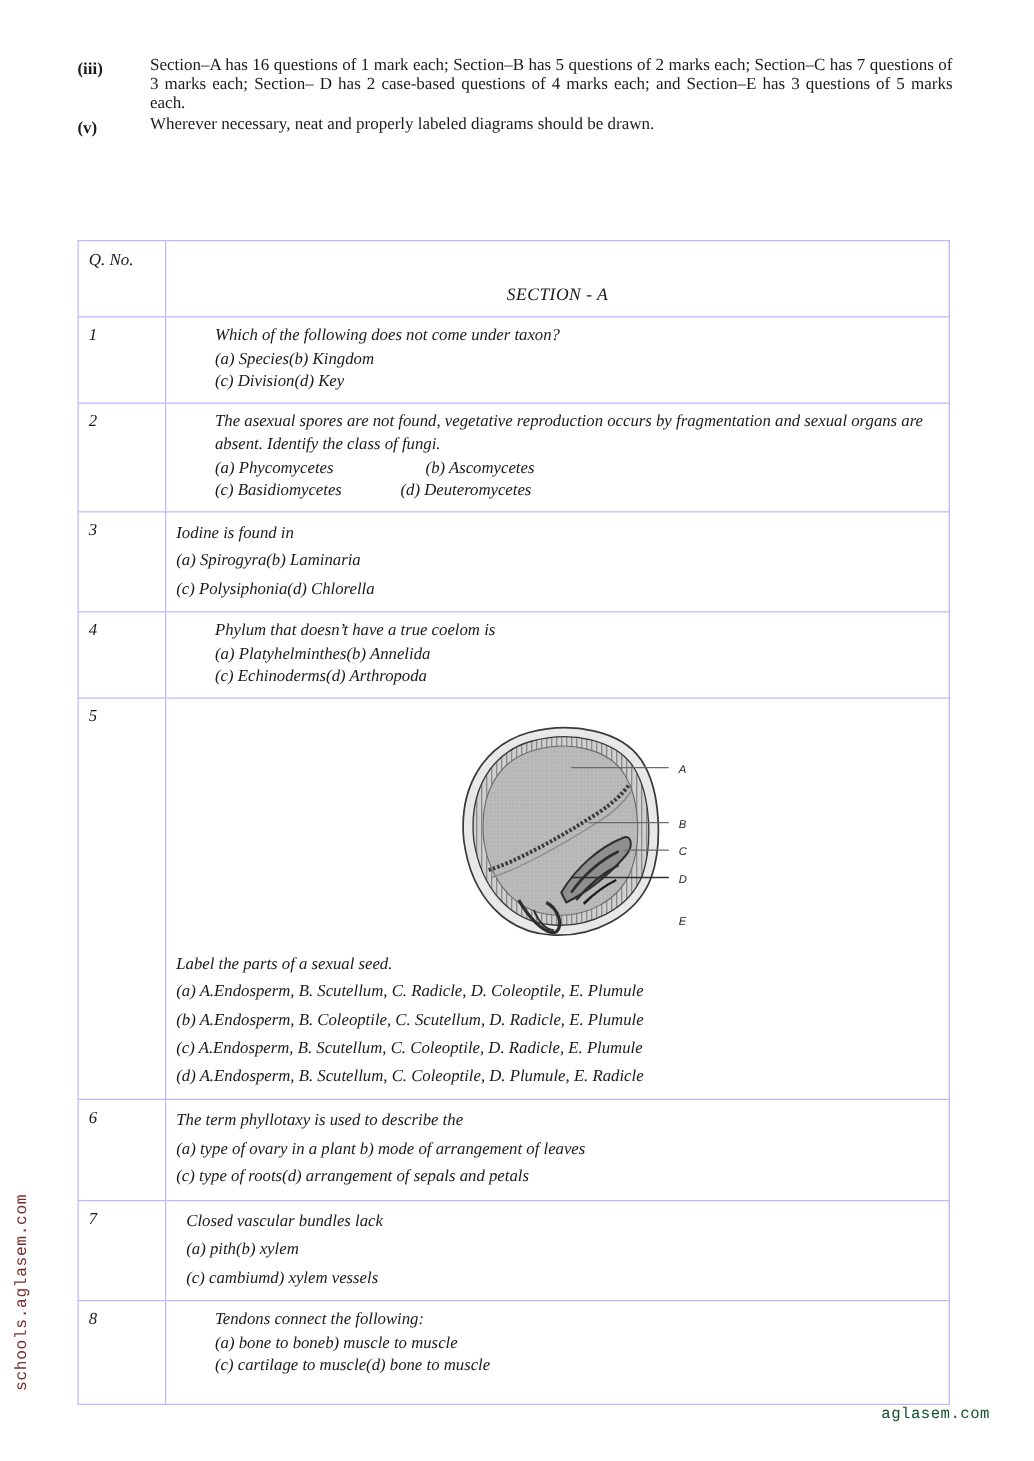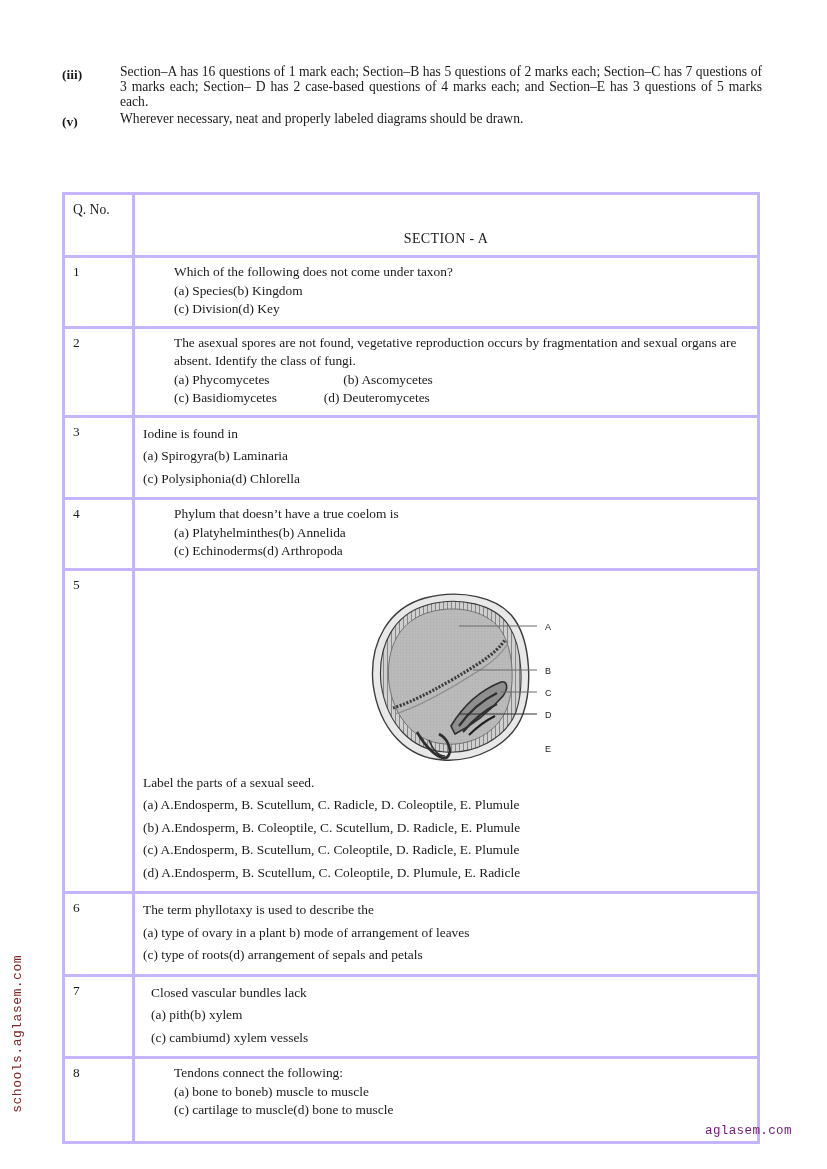--- a/index.html
+++ b/index.html
@@ -16,21 +16,20 @@
     color: #1a1a1a;
     overflow: hidden;
   }
 
   
   #instructions {
     position: absolute;
     left: 62px;
     top: 44px;
     width: 700px;
-    margin-top: 20px;
   }
   .instr-row {
     display: flex;
     align-items: flex-start;
     margin-bottom: 2px;
   }
   .instr-marker {
     width: 58px;
     flex: 0 0 58px;
     font-weight: bold;
@@ -48,23 +47,24 @@
   
   #qtable {
     position: absolute;
     left: 62px;
     top: 192px;
     width: 698px;
     border-collapse: collapse;
     table-layout: fixed;
   }
   #qtable td {
-    border: 3px solid #c4b5fd;
+    border: 1px solid #c4b5fd;
     vertical-align: top;
     padding: 5px 8px 7px 8px;
+    font-style: italic;
   }
   .col-no {
     width: 70px;
   }
   .qno {
     font-size: 13.4px;
     line-height: 18px;
   }
   .qbody {
     font-size: 13.4px;
@@ -120,21 +120,21 @@
     transform: rotate(180deg);
     white-space: nowrap;
   }
   #bottom-watermark {
     position: absolute;
     left: 705px;
     top: 1124px;
     font-family: "Liberation Mono", "DejaVu Sans Mono", monospace;
     font-size: 12.5px;
     letter-spacing: 0.4px;
-    color: #701a75;
+    color: #14532d;
   }
 </style>
 </head>
 <body>
 
 <div id="instructions">
 
   <div class="instr-row">
     <div class="instr-marker">(iii)</div>
     <div class="instr-text">Section–A has 16 questions of 1 mark each; Section–B has 5 questions of 2 marks each; Section–C has 7 questions of 3 marks each; Section– D has 2 case-based questions of 4 marks each; and Section–E has 3 questions of 5 marks each.</div>

